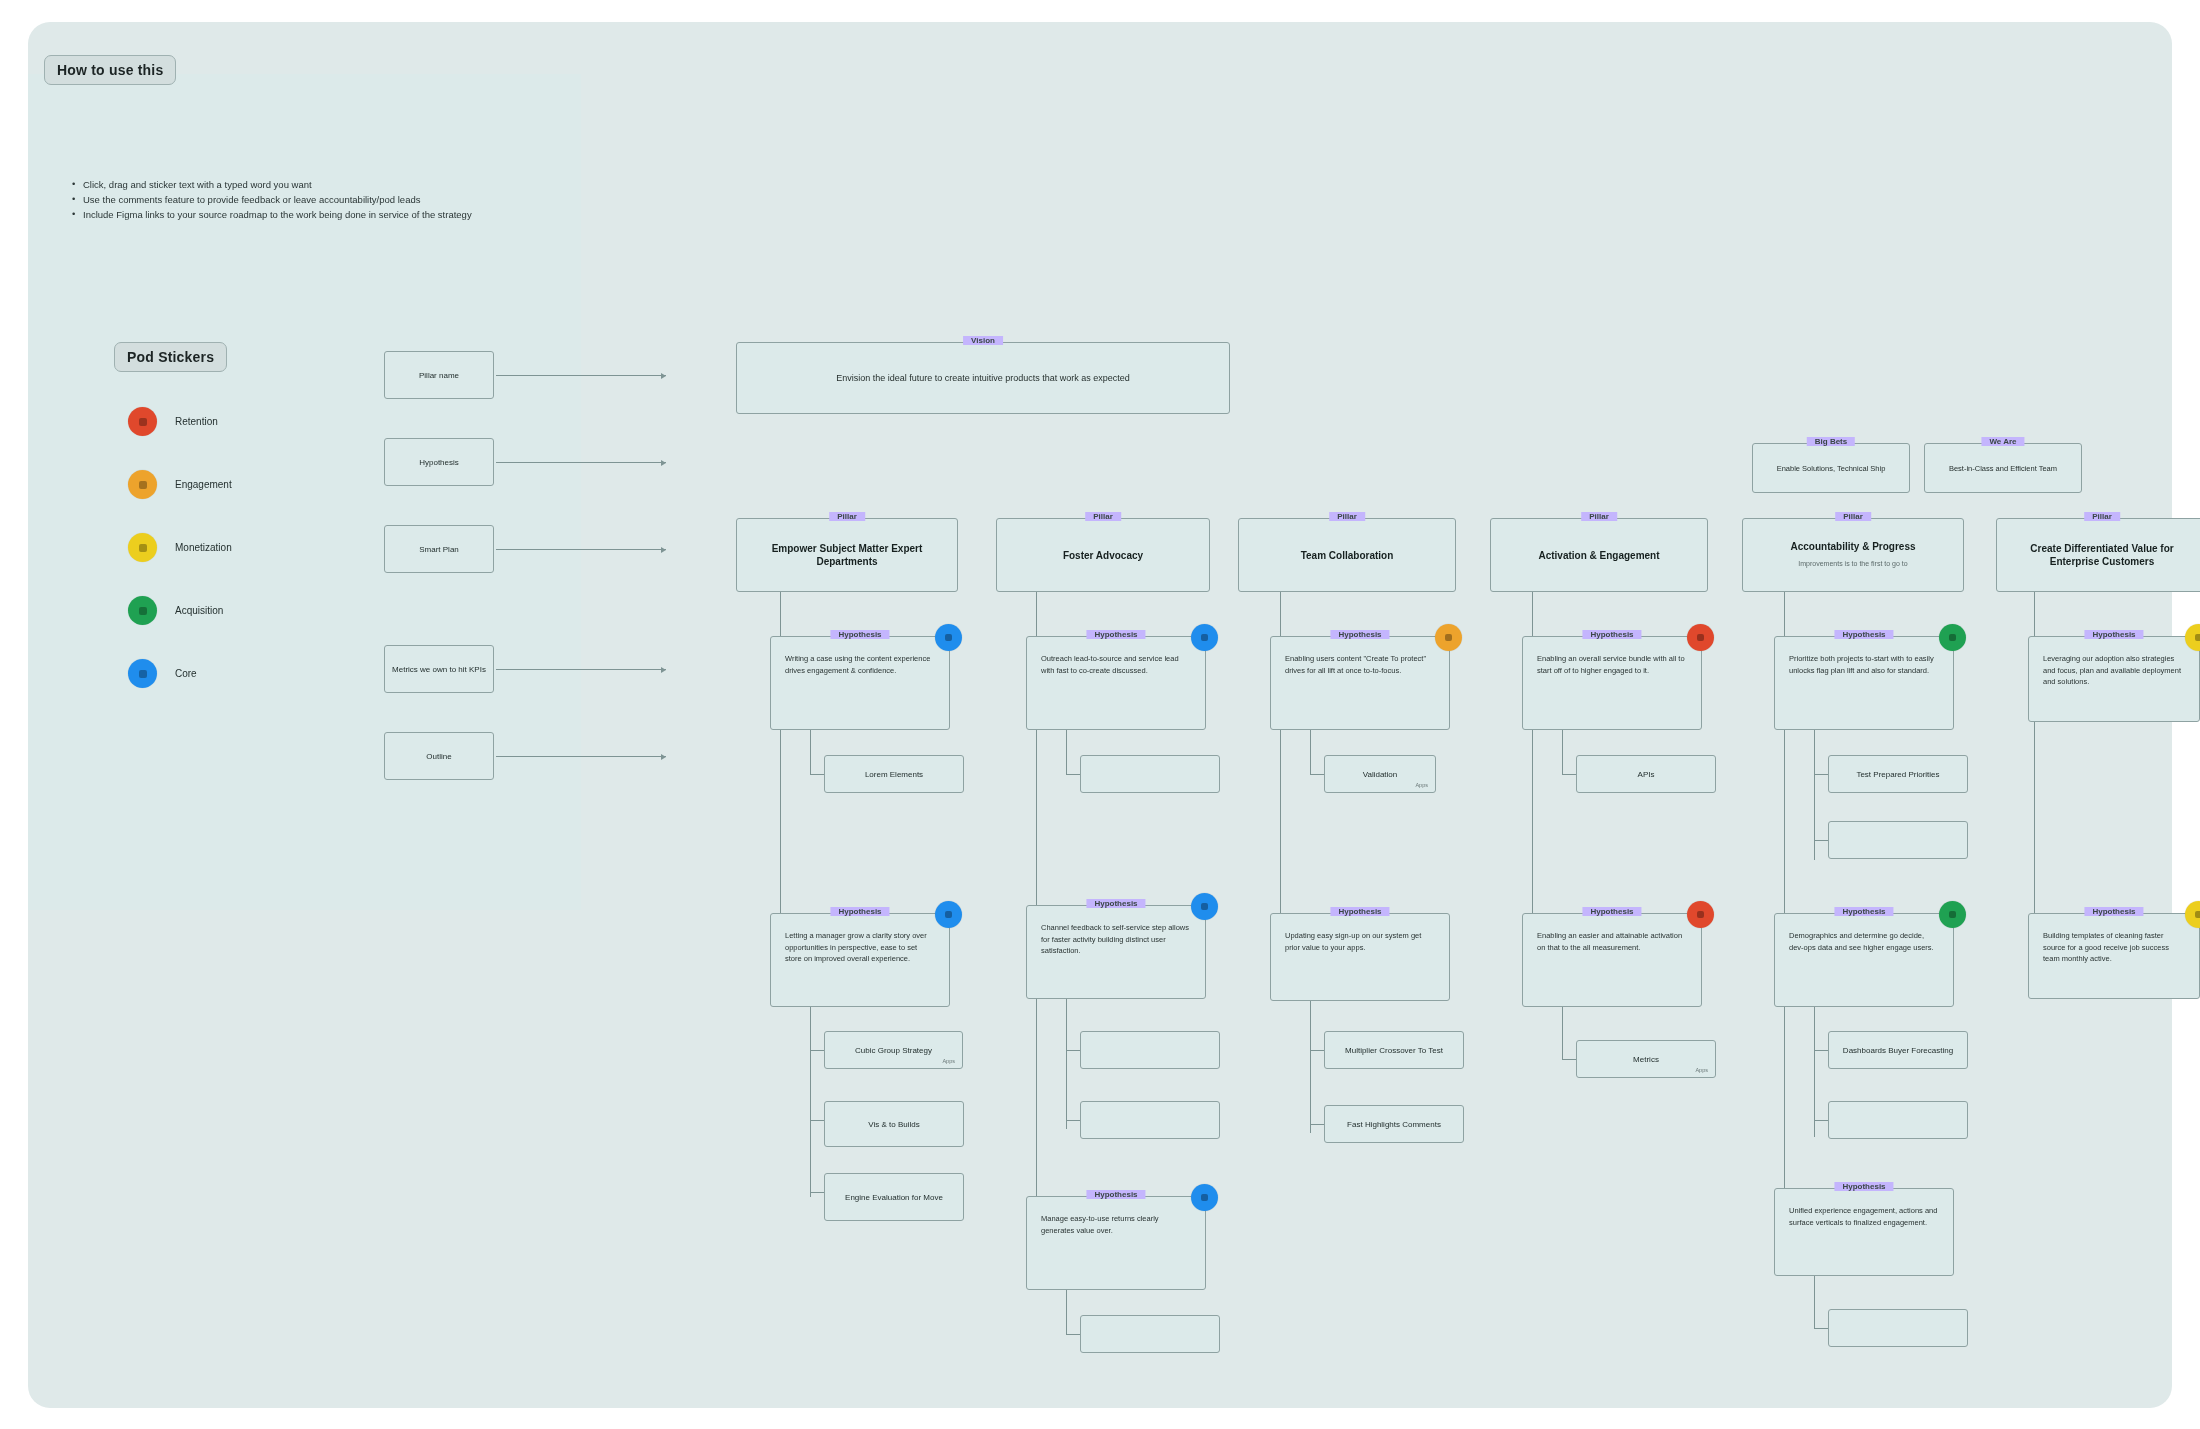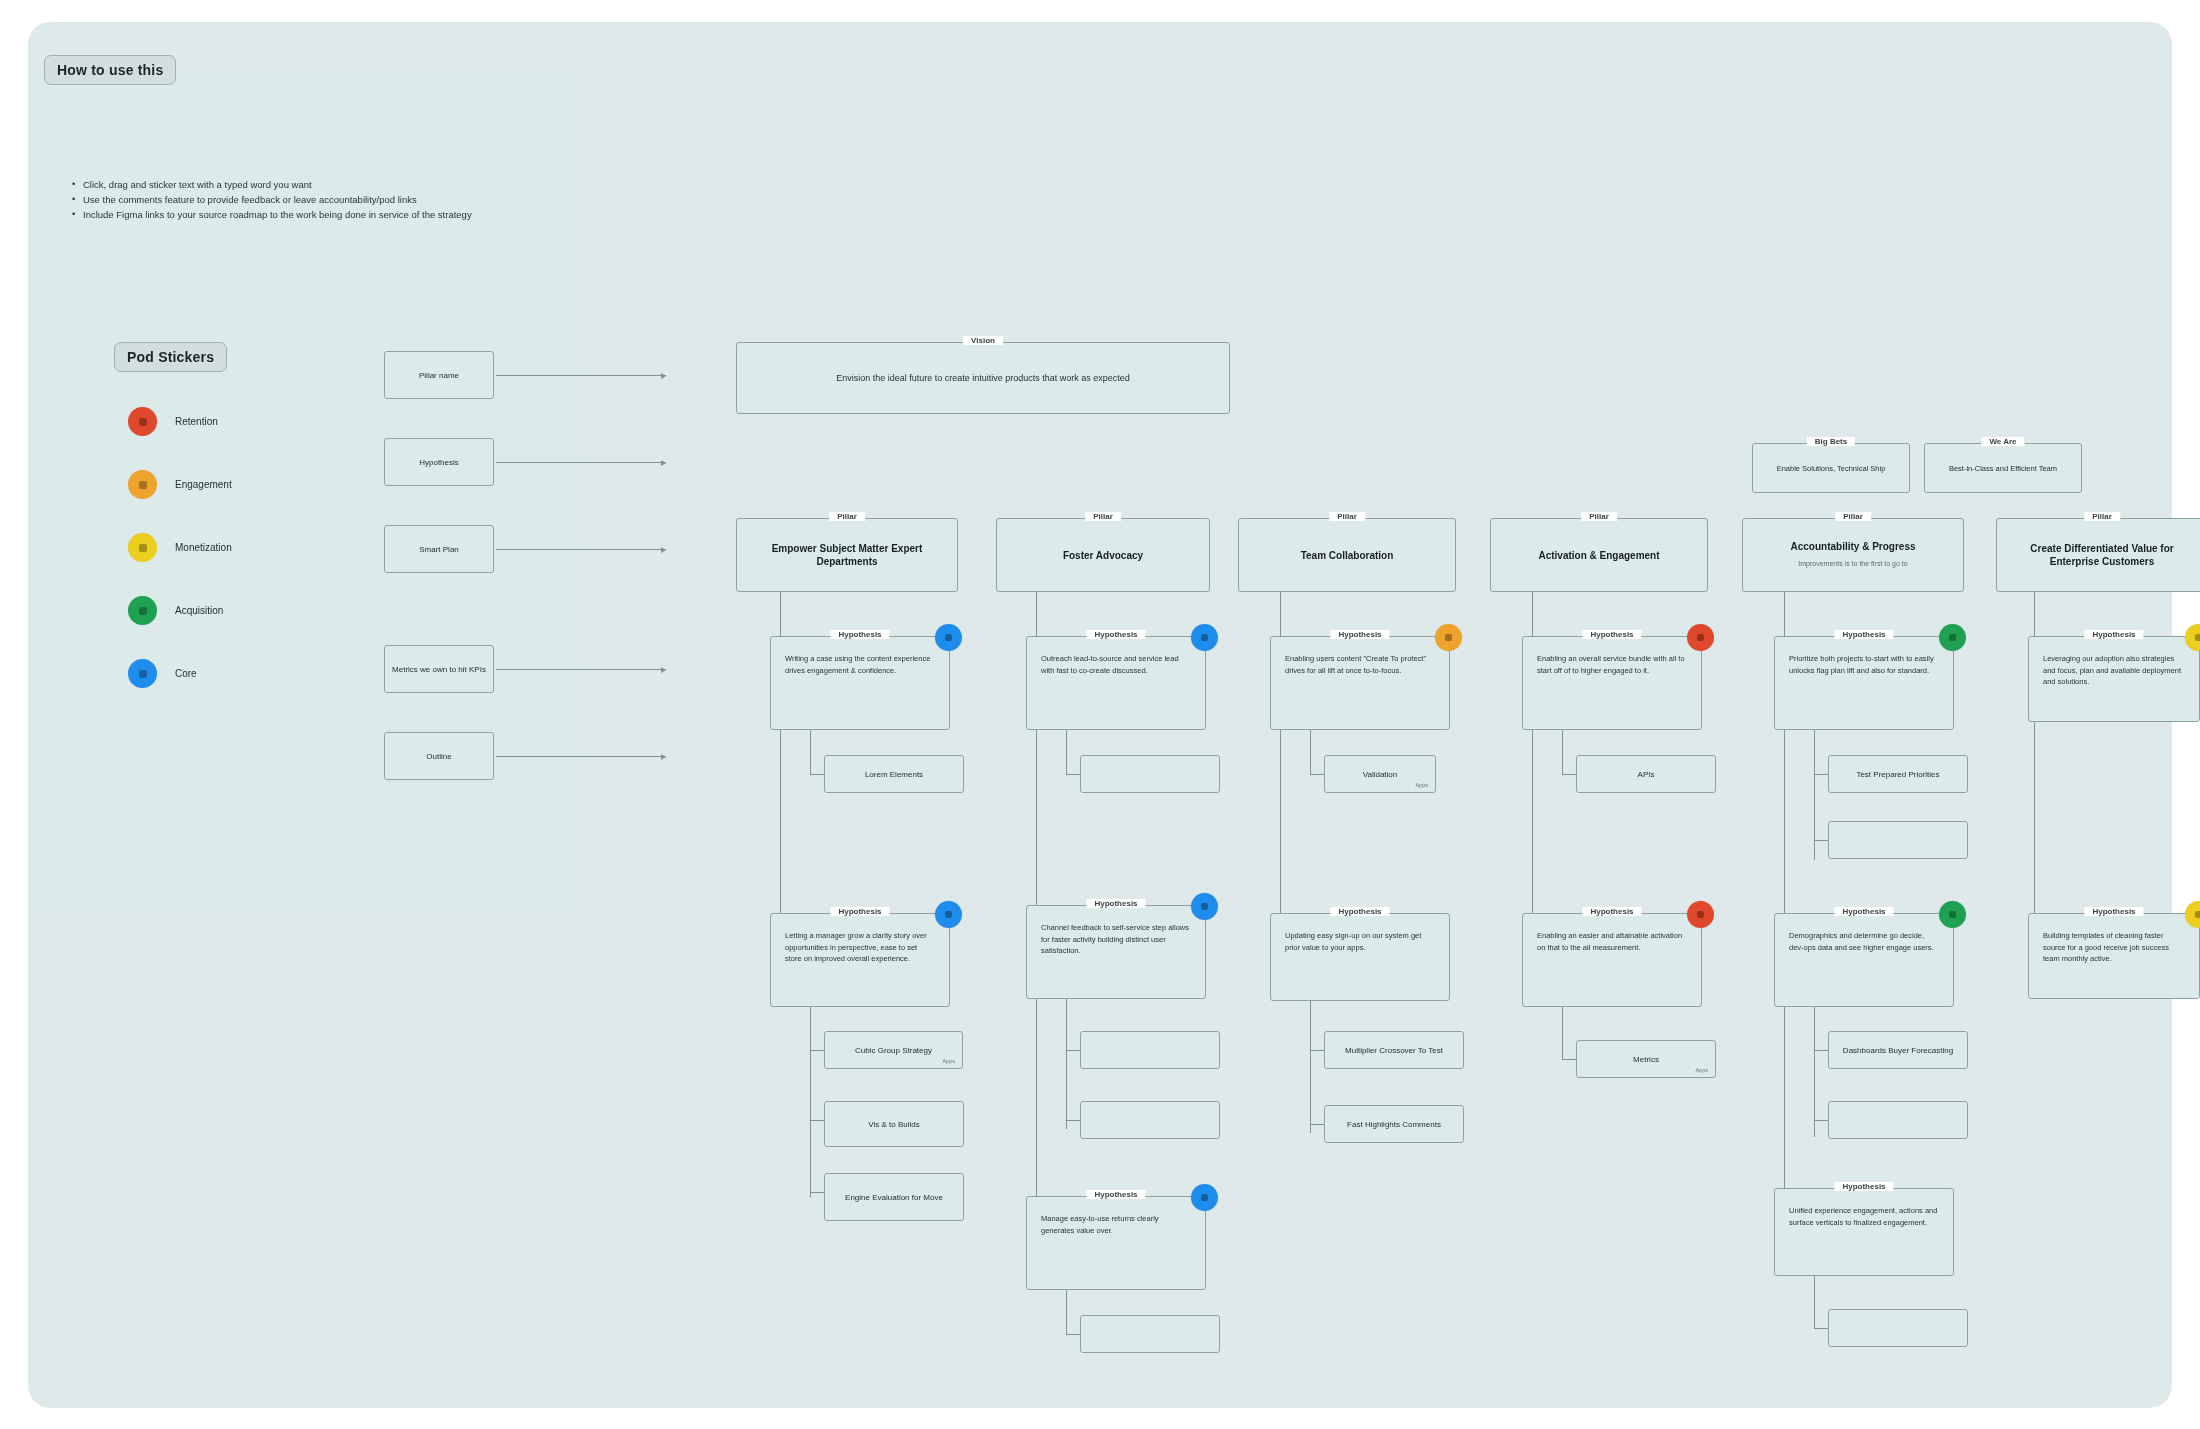--- a/index.html
+++ b/index.html
@@ -136,21 +136,21 @@
     position: absolute;
     border: 1.4px solid #8ea2a2;
     border-radius: 3px;
     background: #dceaea;
   }
   .frame-label {
     position: absolute;
     top: -7px;
     left: 50%;
     transform: translateX(-50%);
-    background: #ffffff;
+    background: #c4b5fd;
     padding: 0 8px;
     font-size: 8px;
     font-weight: bold;
     color: #3a4646;
     white-space: nowrap;
     filter: blur(.25px);
   }
   .frame-body {
     width: 100%; height: 100%;
     display: flex;
@@ -246,21 +246,21 @@
 </style>
 </head>
 <body>
 
 <div id="canvas">
 
   <div class="howto-panel"></div>
   <div class="tag-chip" id="howto-title">How to use this</div>
   <ul class="howto-list">
     <li>Click, drag and sticker text with a typed word you want</li>
-    <li>Use the comments feature to provide feedback or leave accountability/pod links</li>
+    <li>Use the comments feature to provide feedback or leave accountability/pod leads</li>
     <li>Include Figma links to your source roadmap to the work being done in service of the strategy</li>
   </ul>
 
   <div class="stickers-panel"></div>
   <div class="tag-chip" id="stickers-title">Pod Stickers</div>
 
   <div class="sticker-row" style="top:385px">
     <span class="dot" style="background:#e0482c"></span>
     <span class="sticker-label">Retention</span>
   </div>

